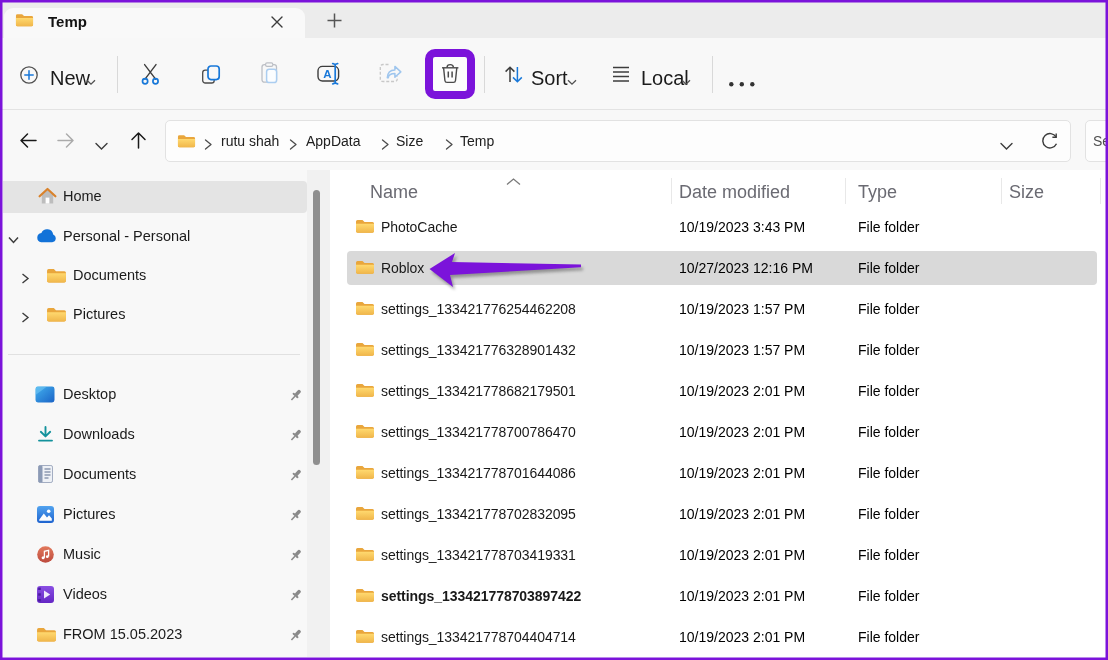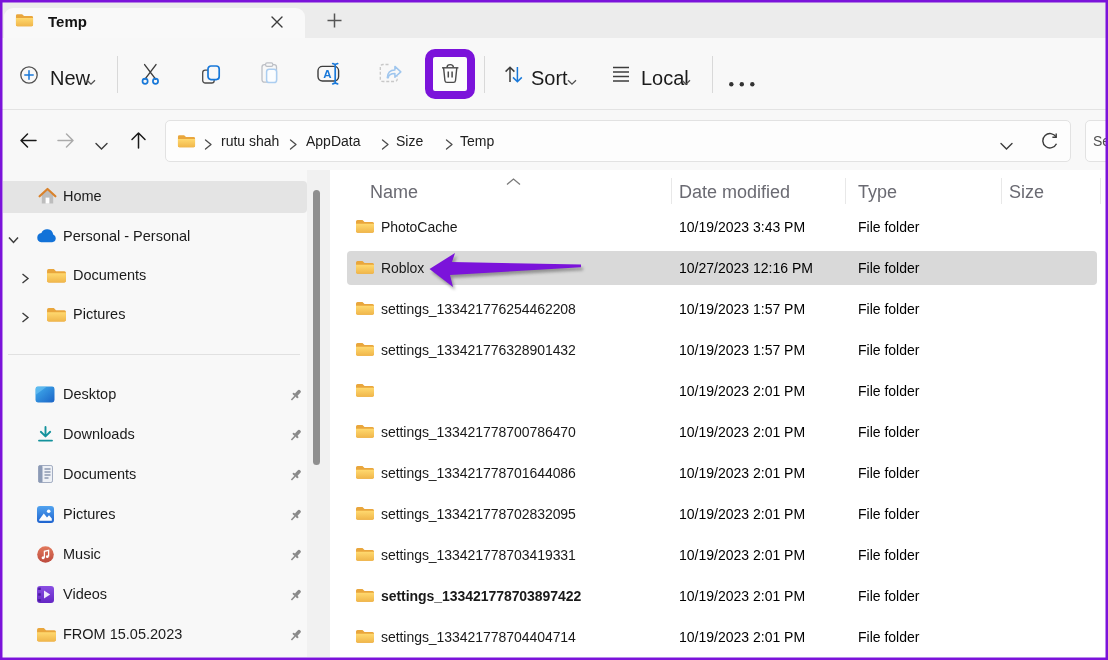--- a/index.html
+++ b/index.html
@@ -435,20 +435,21 @@
         <path d="M1 3.4Q1 1.9 2.5 1.9h5l2 2h8Q19 3.9 19 5.4V13q0 1.7-1.7 1.7H2.7Q1 14.7 1 13Z" fill="#e9a63c"></path>
         <path d="M1 5.8h18V13q0 1.7-1.7 1.7H2.7Q1 14.7 1 13Z" fill="url(#gfold)"></path>
       </svg></div>
 <div class="ab nametext" style="left:381px;top:341.5px;">settings_133421776328901432</div>
 <div class="ab coltext" style="left:679px;top:341.5px;">10/19/2023 1:57 PM</div>
 <div class="ab coltext" style="left:858px;top:341.5px;">File folder</div>
 <div class="ab" style="left:355px;top:382px;"><svg width="20" height="16" viewBox="0 0 20 16">
         <path d="M1 3.4Q1 1.9 2.5 1.9h5l2 2h8Q19 3.9 19 5.4V13q0 1.7-1.7 1.7H2.7Q1 14.7 1 13Z" fill="#e9a63c"></path>
         <path d="M1 5.8h18V13q0 1.7-1.7 1.7H2.7Q1 14.7 1 13Z" fill="url(#gfold)"></path>
       </svg></div>
+<div class="ab nametext" style="left:381px;top:382.5px;">settings_133421778682179501</div>
 <div class="ab coltext" style="left:679px;top:382.5px;">10/19/2023 2:01 PM</div>
 <div class="ab coltext" style="left:858px;top:382.5px;">File folder</div>
 <div class="ab" style="left:355px;top:423px;"><svg width="20" height="16" viewBox="0 0 20 16">
         <path d="M1 3.4Q1 1.9 2.5 1.9h5l2 2h8Q19 3.9 19 5.4V13q0 1.7-1.7 1.7H2.7Q1 14.7 1 13Z" fill="#e9a63c"></path>
         <path d="M1 5.8h18V13q0 1.7-1.7 1.7H2.7Q1 14.7 1 13Z" fill="url(#gfold)"></path>
       </svg></div>
 <div class="ab nametext" style="left:381px;top:423.5px;">settings_133421778700786470</div>
 <div class="ab coltext" style="left:679px;top:423.5px;">10/19/2023 2:01 PM</div>
 <div class="ab coltext" style="left:858px;top:423.5px;">File folder</div>
 <div class="ab" style="left:355px;top:464px;"><svg width="20" height="16" viewBox="0 0 20 16">

